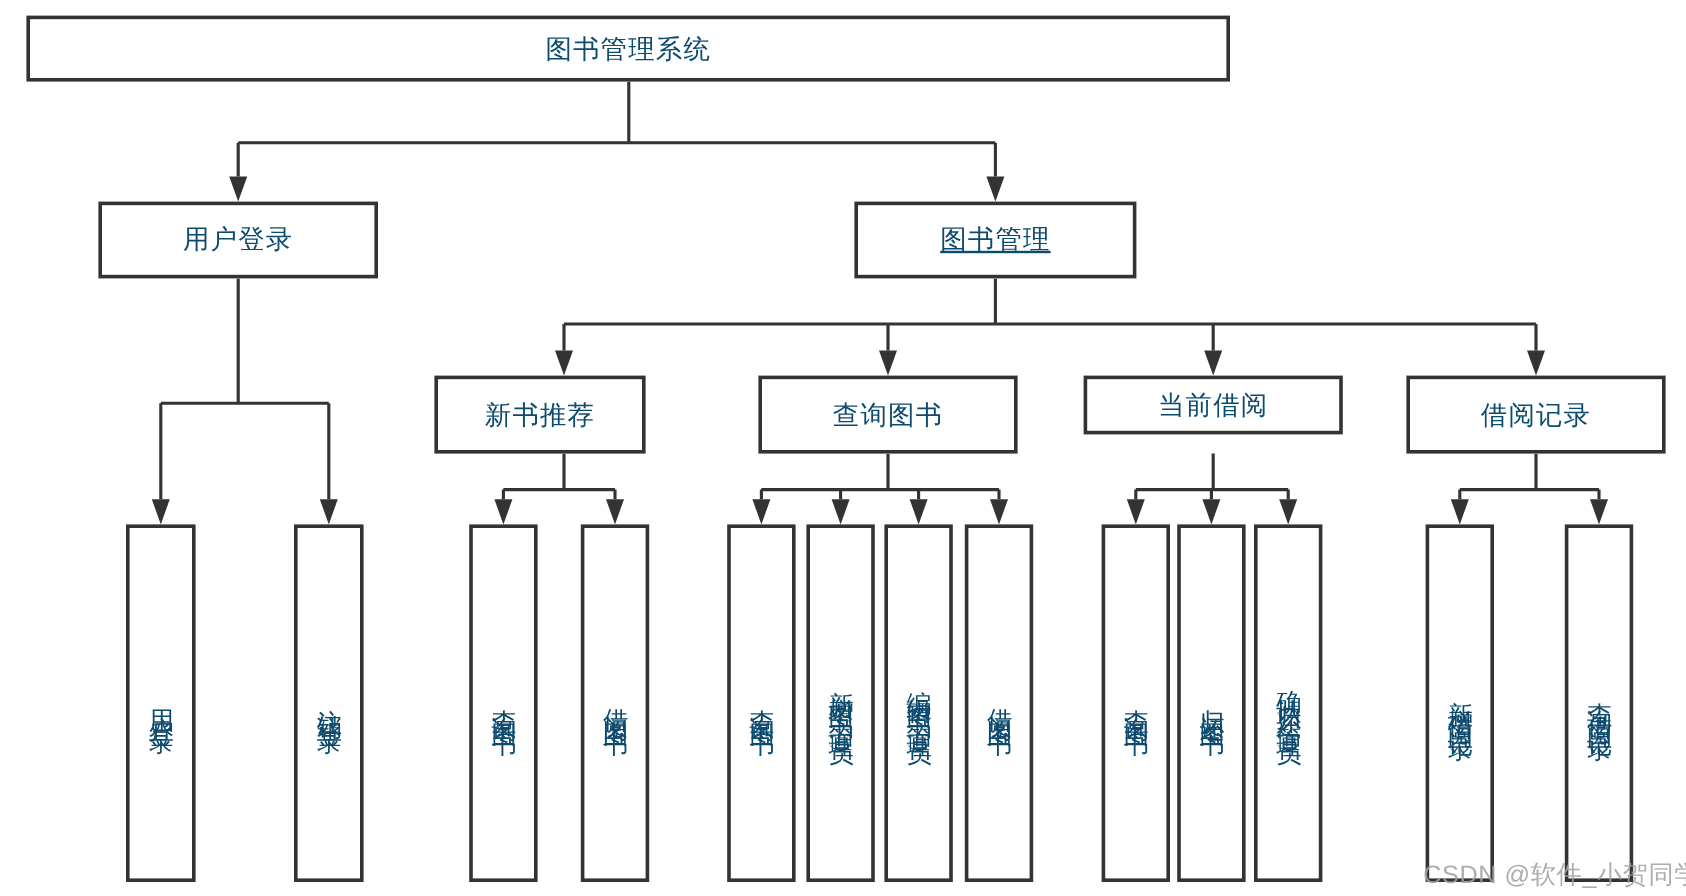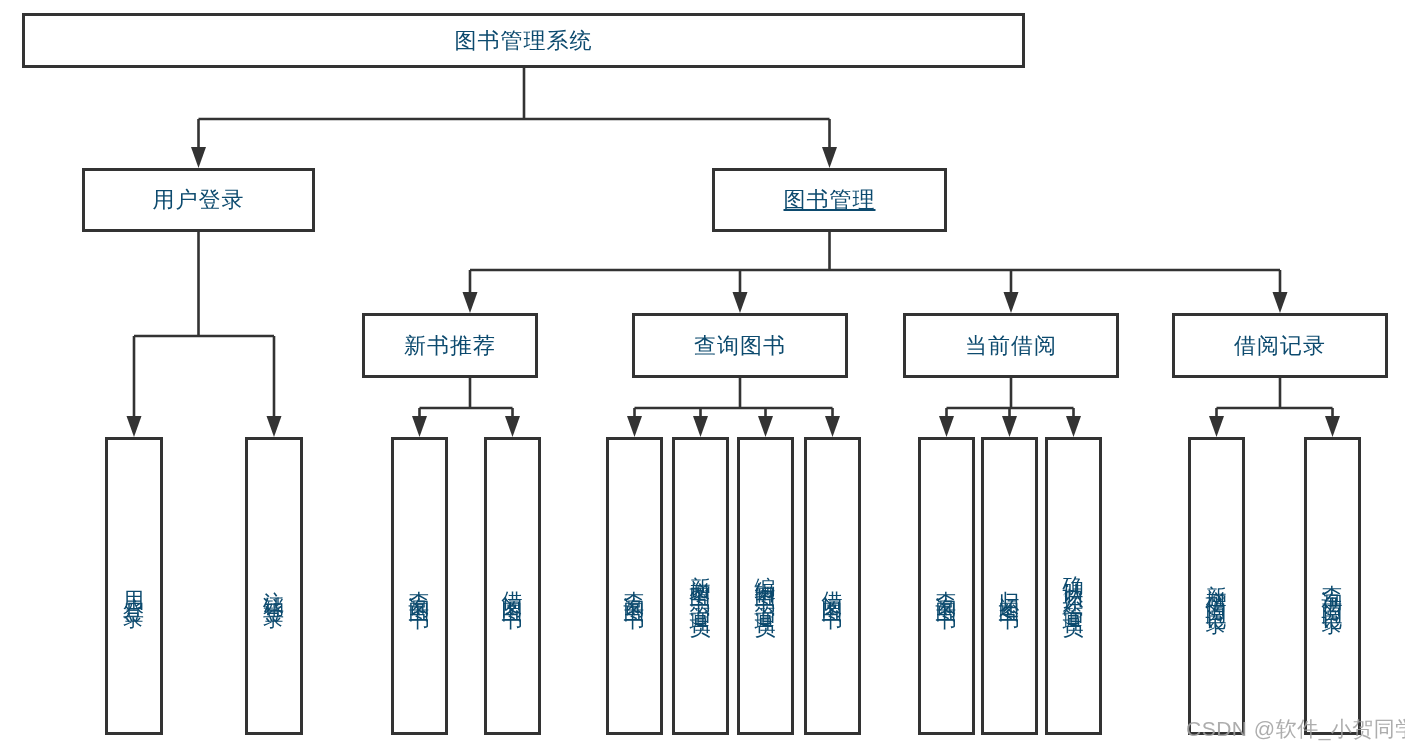--- a/index.html
+++ b/index.html
@@ -106,21 +106,21 @@
     </g>
   </svg>
 
   <div class="node hbox" style="left:22px;top:13px;width:1003px;height:55px;">图书管理系统</div>
 
   <div class="node hbox" style="left:82px;top:168px;width:233px;height:64px;">用户登录</div>
   <div class="node hbox" style="left:712px;top:168px;width:235px;height:64px;text-decoration:underline;">图书管理</div>
 
   <div class="node hbox" style="left:362px;top:313px;width:176px;height:65px;">新书推荐</div>
   <div class="node hbox" style="left:632px;top:313px;width:216px;height:65px;">查询图书</div>
-  <div class="node hbox" style="left:903px;top:313px;width:216px;height:65px;font-family:Liberation Serif, serif;">当前借阅</div>
+  <div class="node hbox" style="left:903px;top:313px;width:216px;height:49px;font-family:Liberation Serif, serif;">当前借阅</div>
   <div class="node hbox" style="left:1172px;top:313px;width:216px;height:65px;text-align:center;">借阅记录</div>
 
   <div class="node vbox" style="left:105px;top:437px;width:58px;height:298px;">
     <span class="vtext">用户登录</span>
   </div>
   <div class="node vbox" style="left:245px;top:437px;width:58px;height:298px;">
     <span class="vtext">注销登录</span>
   </div>
 
   <div class="node vbox" style="left:391px;top:437px;width:57px;height:298px;">

